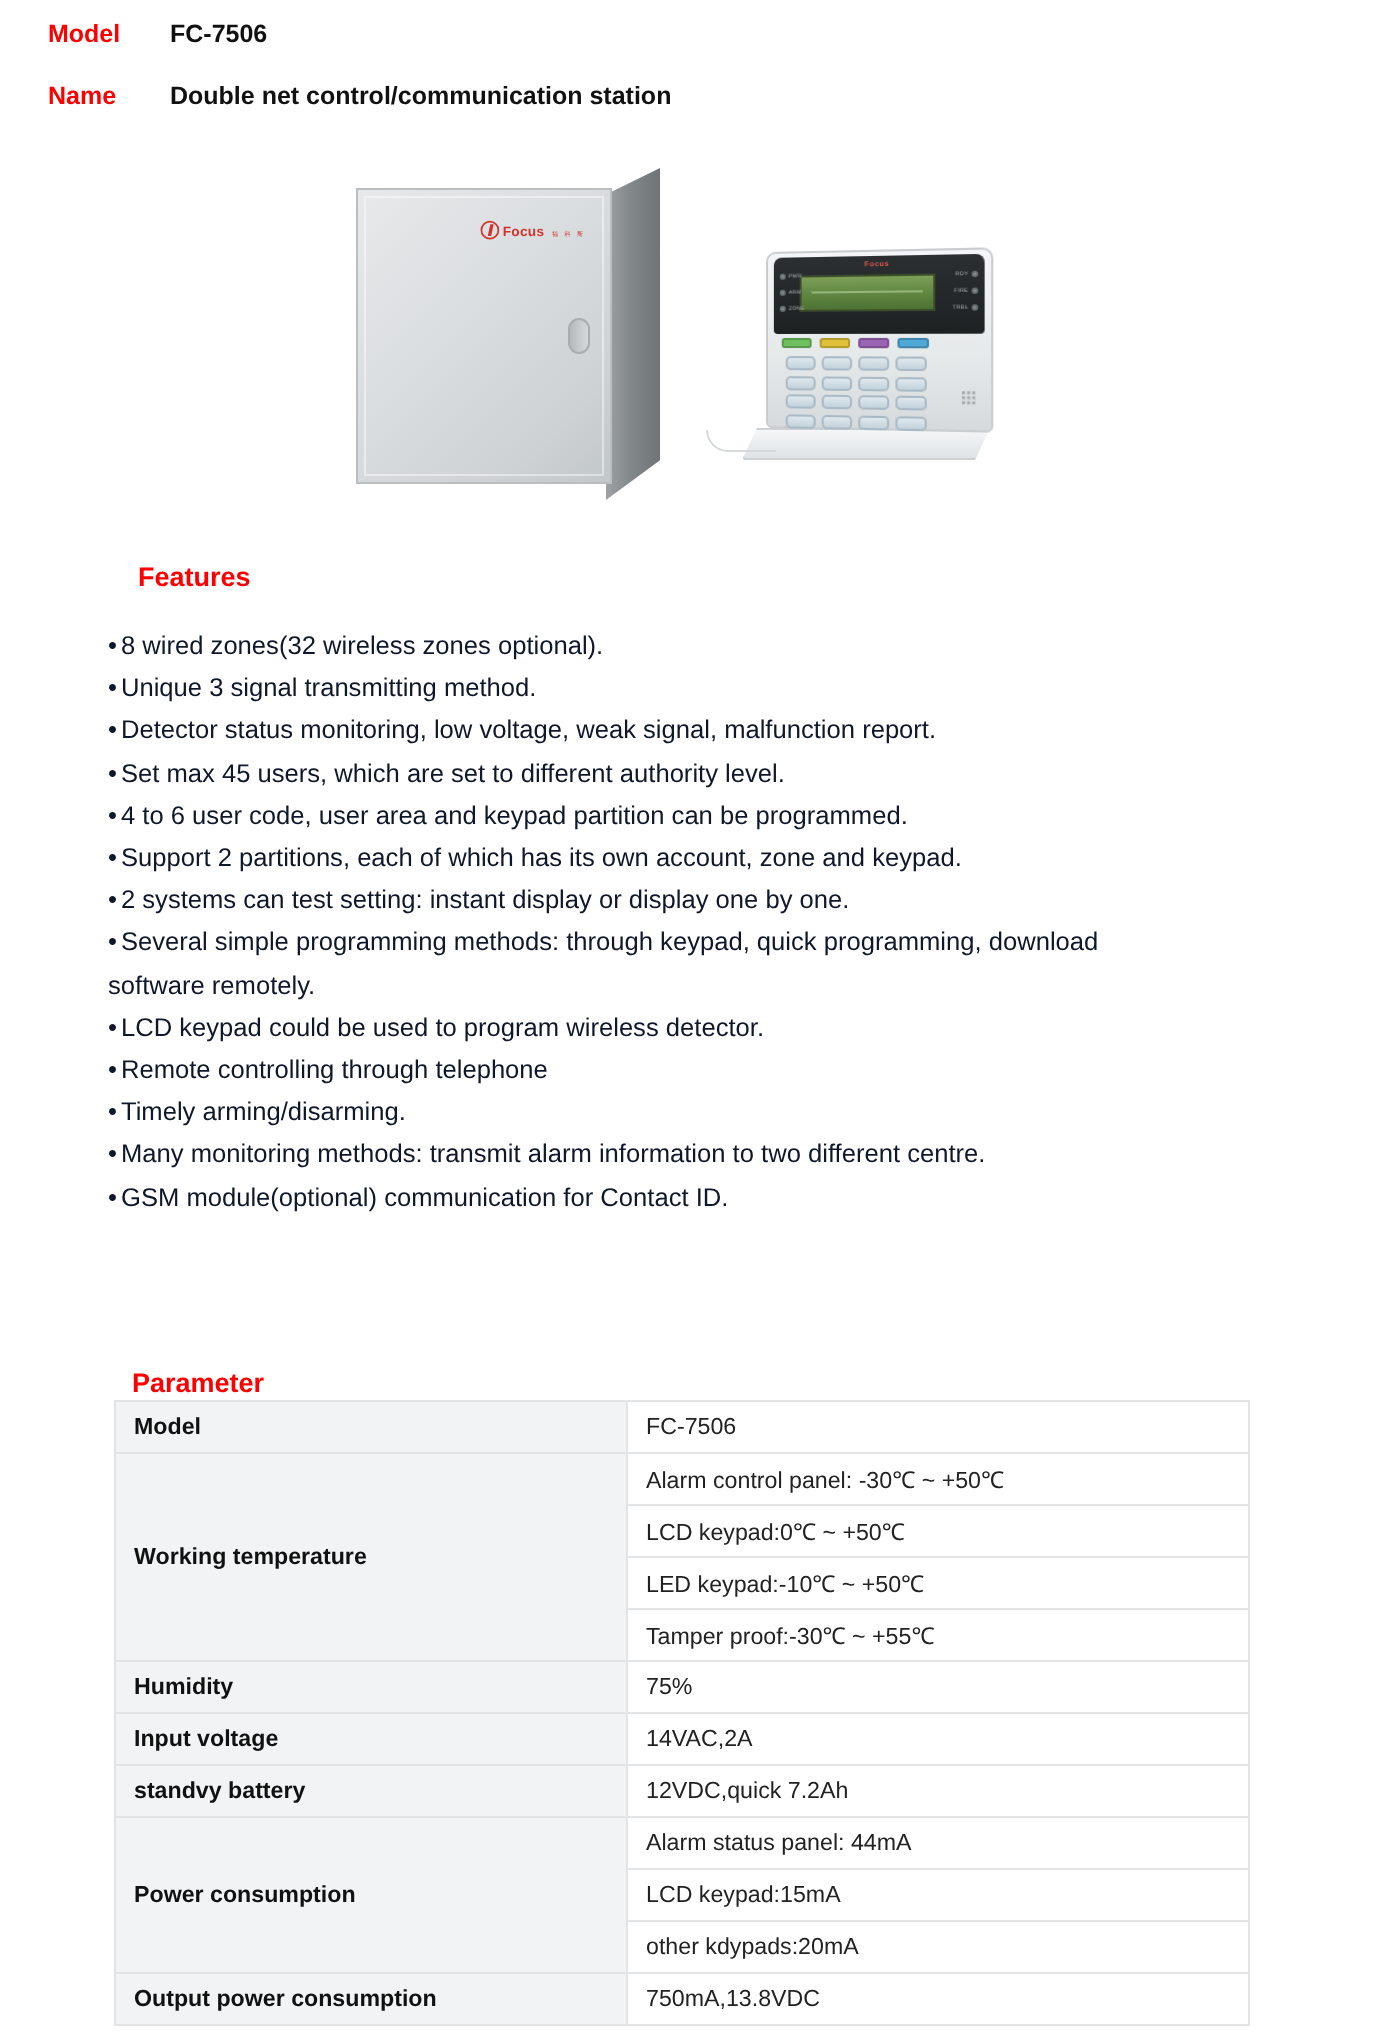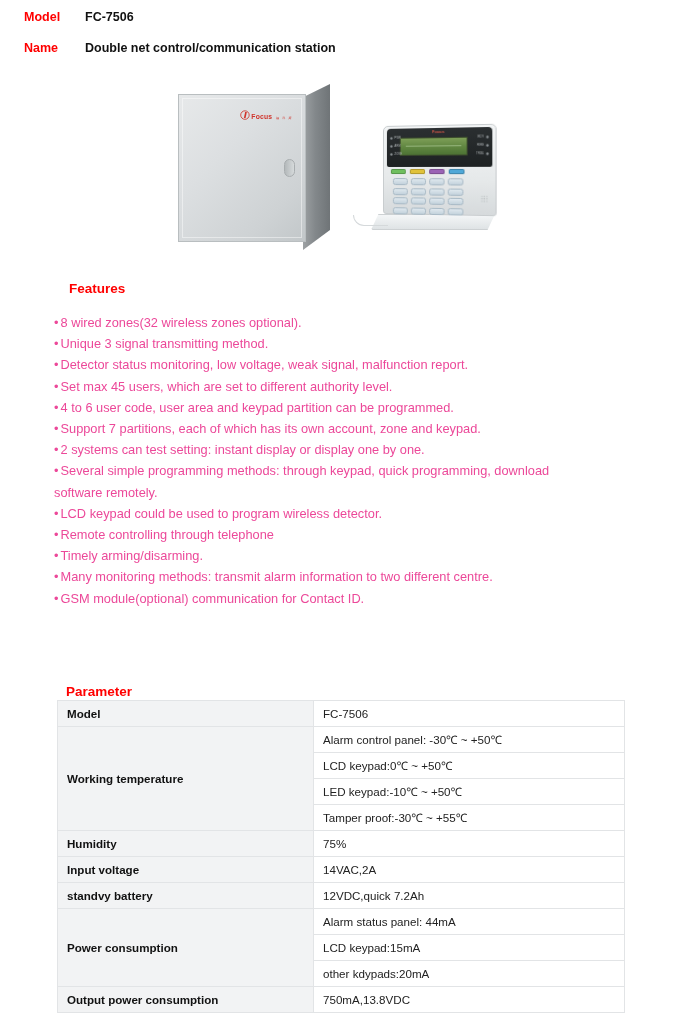--- a/index.html
+++ b/index.html
@@ -283,21 +283,21 @@
   
   .features {
     position: absolute;
     left: 54px;
     top: 312px;
     width: 600px;
   }
   .feature-item {
     font-size: 12.8px;
     line-height: 21.2px;
-    color: #ec4899;
+    color: #0f172a;
     text-indent: -9px;
     padding-left: 9px;
   }
   .feature-item:before {
     content: "\2022";
     margin-right: 2px;
   }
   .feature-item.no-bullet {
     text-indent: 0;
     padding-left: 0;
@@ -427,21 +427,21 @@
   </div>
 </div>
 
 <div class="section-heading" id="features-heading">Features</div>
 <div class="features">
     <div class="feature-item">8 wired zones(32 wireless zones optional).</div>
     <div class="feature-item">Unique 3 signal transmitting method.</div>
     <div class="feature-item">Detector status monitoring, low voltage, weak signal, malfunction report.</div>
     <div class="feature-item">Set max 45 users, which are set to different authority level.</div>
     <div class="feature-item">4 to 6 user code, user area and keypad partition can be programmed.</div>
-    <div class="feature-item">Support 7 partitions, each of which has its own account, zone and keypad.</div>
+    <div class="feature-item">Support 2 partitions, each of which has its own account, zone and keypad.</div>
     <div class="feature-item">2 systems can test setting: instant display or display one by one.</div>
     <div class="feature-item">Several simple programming methods: through keypad, quick programming, download</div>
     <div class="feature-item no-bullet">software remotely.</div>
     <div class="feature-item">LCD keypad could be used to program wireless detector.</div>
     <div class="feature-item">Remote controlling through telephone</div>
     <div class="feature-item">Timely arming/disarming.</div>
     <div class="feature-item">Many monitoring methods: transmit alarm information to two different centre.</div>
     <div class="feature-item">GSM module(optional) communication for Contact ID.</div>
   </div>
 

